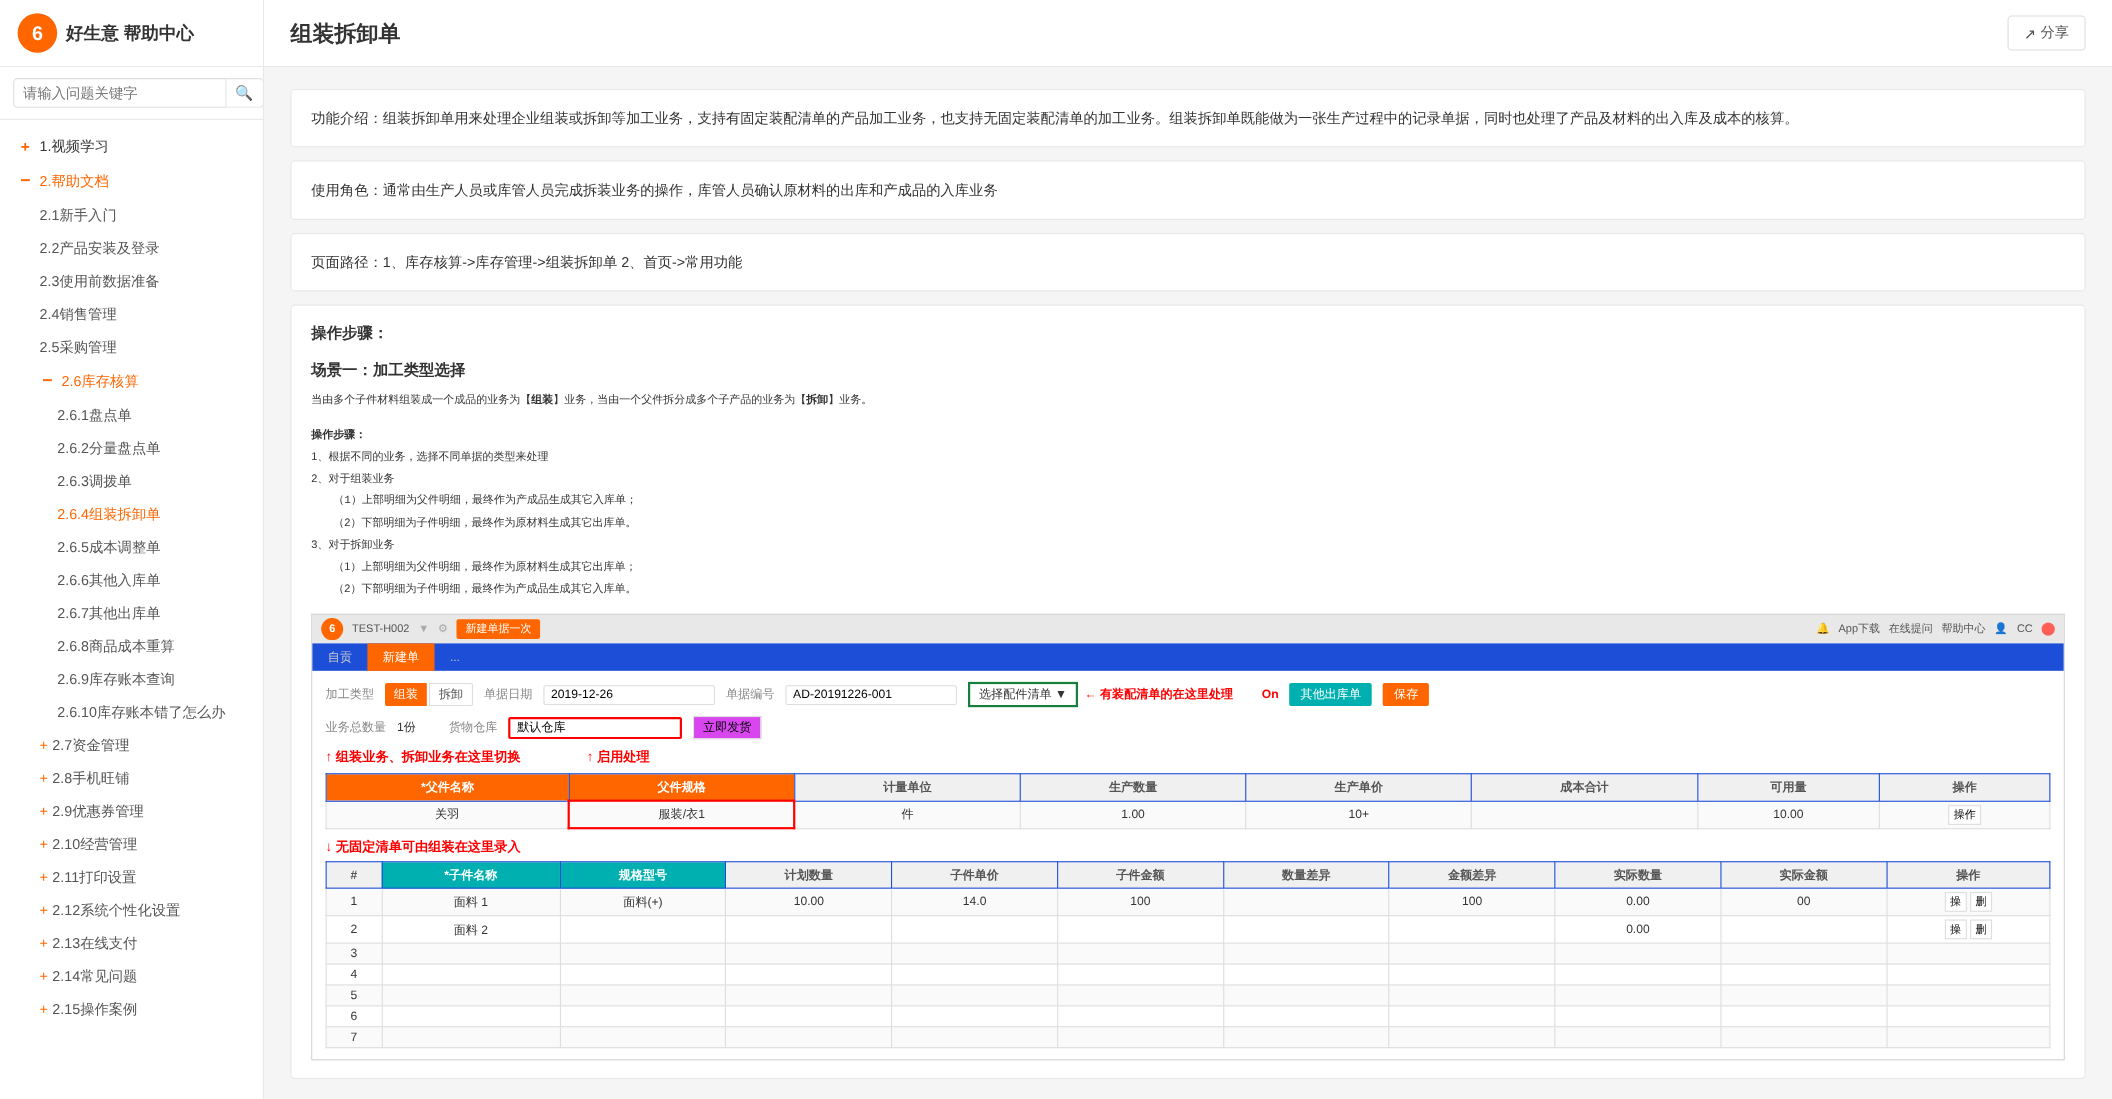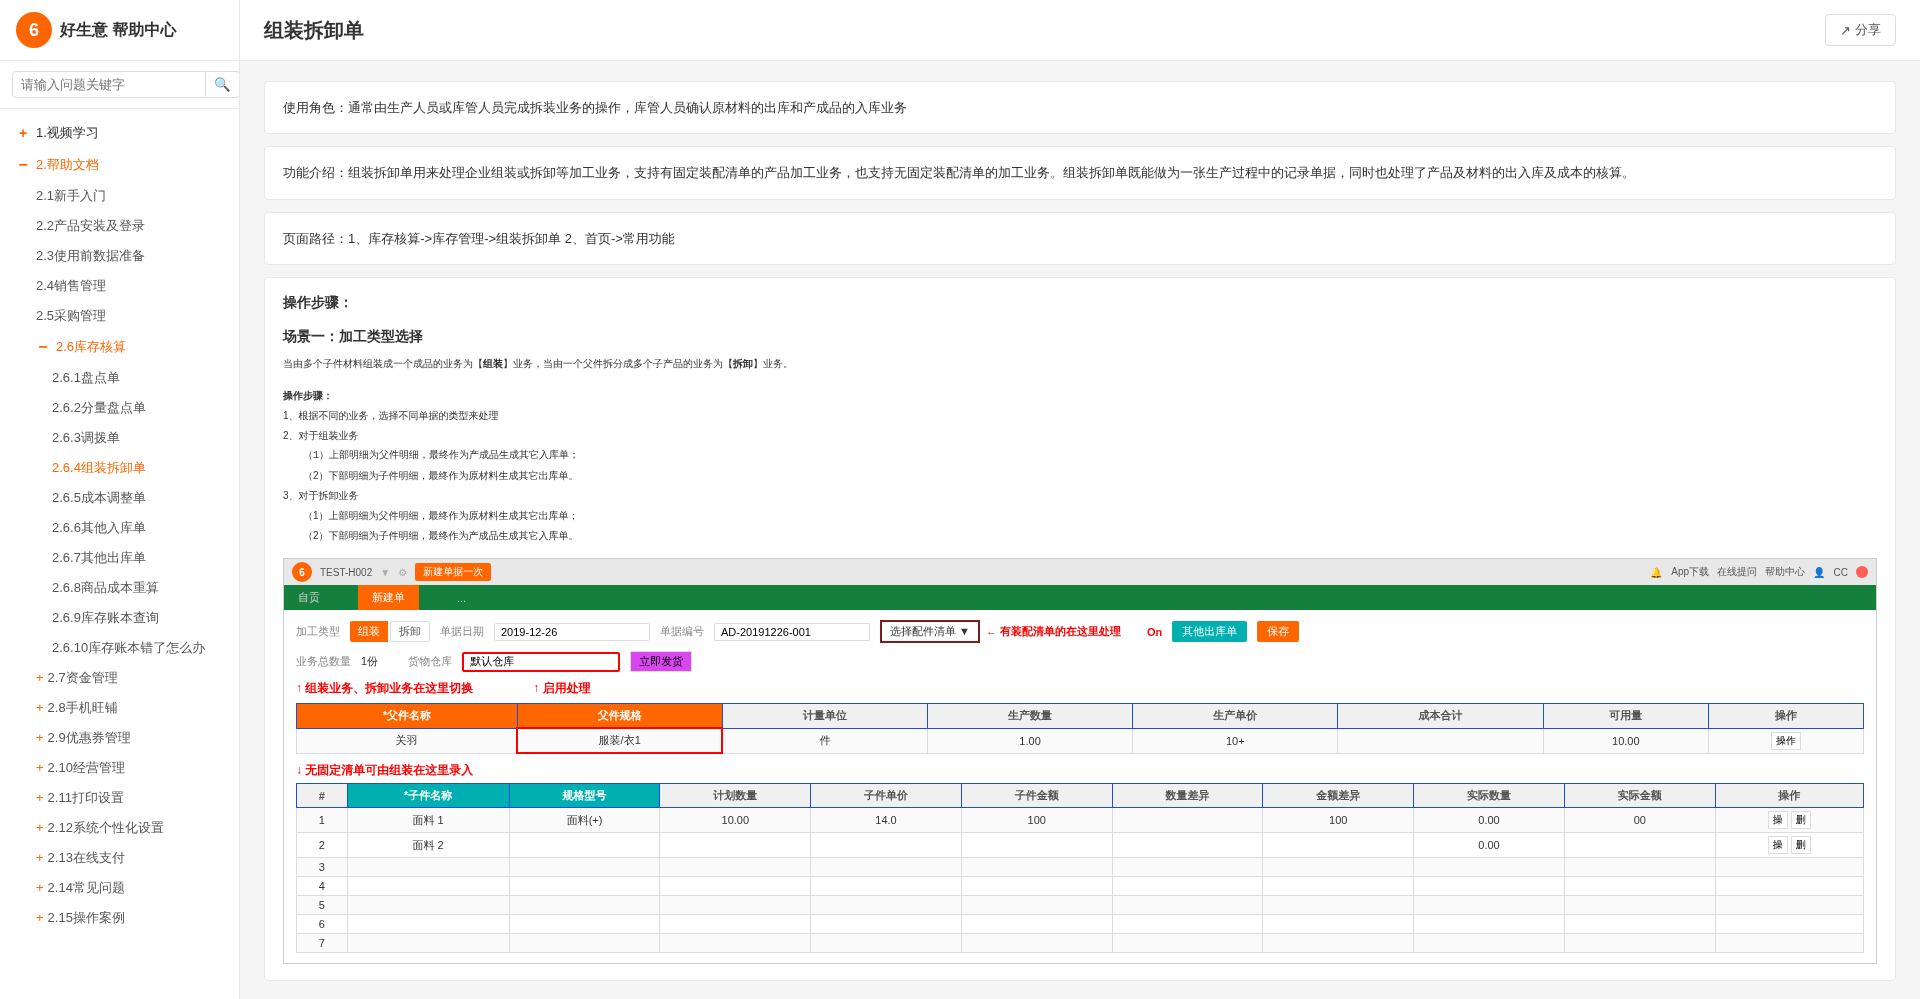--- a/index.html
+++ b/index.html
@@ -201,25 +201,24 @@
       font-size: 10px;
       color: #555;
     }
     .app-window-close {
       width: 12px; height: 12px;
       background: #ff5f57;
       border-radius: 50%;
       cursor: pointer;
     }
     .inner-nav {
-      background: #15803d;
+      background: #1d4ed8;
       display: flex;
       align-items: center;
       padding: 0;
-      gap: 24px;
     }
     .inner-nav-item {
       padding: 5px 14px;
       color: #ccc;
       font-size: 11px;
       cursor: pointer;
     }
     .inner-nav-item.orange { background: #f60; color: #fff; }
     .inner-body {
       padding: 10px 12px;
@@ -371,24 +370,24 @@
     <h1 class="page-title">组装拆卸单</h1>
     <button class="share-btn">
       <span>↗</span>
       <span>分享</span>
     </button>
   </div>
 
   <div class="content-area">
 
     <div class="info-block">
-      <span>使用角色：通常由生产人员或库管人员完成拆装业务的操作，库管人员确认原材料的出库和产成品的入库业务</span>
+      <span>功能介绍：组装拆卸单用来处理企业组装或拆卸等加工业务，支持有固定装配清单的产品加工业务，也支持无固定装配清单的加工业务。组装拆卸单既能做为一张生产过程中的记录单据，同时也处理了产品及材料的出入库及成本的核算。</span>
     </div>
     <div class="info-block">
-      <span>功能介绍：组装拆卸单用来处理企业组装或拆卸等加工业务，支持有固定装配清单的产品加工业务，也支持无固定装配清单的加工业务。组装拆卸单既能做为一张生产过程中的记录单据，同时也处理了产品及材料的出入库及成本的核算。</span>
+      <span>使用角色：通常由生产人员或库管人员完成拆装业务的操作，库管人员确认原材料的出库和产成品的入库业务</span>
     </div>
     <div class="info-block">
       <span>页面路径：1、库存核算-&gt;库存管理-&gt;组装拆卸单 2、首页-&gt;常用功能</span>
     </div>
 
     <div style="background:#fff; border:1px solid #e8e8e8; border-radius:4px; padding:16px 18px;">
       <div class="section-title">操作步骤：</div>
 
       <div class="scene-title">
         <strong>场景一：加工类型选择</strong>
@@ -440,21 +439,21 @@
             <div style="display:flex; gap:2px;">
               <button style="background:#f60; color:#fff; border:none; padding:2px 8px; border-radius:2px 0 0 2px; font-size:11px; cursor:pointer;">组装</button>
               <button style="background:#fff; color:#555; border:1px solid #ddd; padding:2px 8px; border-radius:0 2px 2px 0; font-size:11px; cursor:pointer;">拆卸</button>
             </div>
             <span class="inner-label">单据日期</span>
             <input class="inner-input" value="2019-12-26" style="">
             <span class="inner-label">单据编号</span>
             <input class="inner-input" value="AD-20191226-001" style="">
 
             <div style="position:relative; display:inline-flex; align-items:center; gap:6px;">
-              <div style="border:2px solid #7f1d1d; padding:2px 8px; font-size:11px; display:inline-block; cursor:pointer; background:#fff;">选择配件清单 ▼</div>
+              <div style="border:2px solid #15803d; padding:2px 8px; font-size:11px; display:inline-block; cursor:pointer; background:#fff;">选择配件清单 ▼</div>
               <span style="color:red; font-size:11px; font-weight:bold; white-space:nowrap;">← 有装配清单的在这里处理</span>
               <span style="color:red; font-size:11px; font-weight:bold; white-space:nowrap; margin-left:20px;">On</span>
             </div>
 
             <button class="inner-teal-btn">其他出库单</button>
             <button class="inner-orange-btn">保存</button>
           </div>
 
           <div class="inner-form-row" style="gap:10px; flex-wrap:wrap;">
             <span class="inner-label">业务总数量</span>

